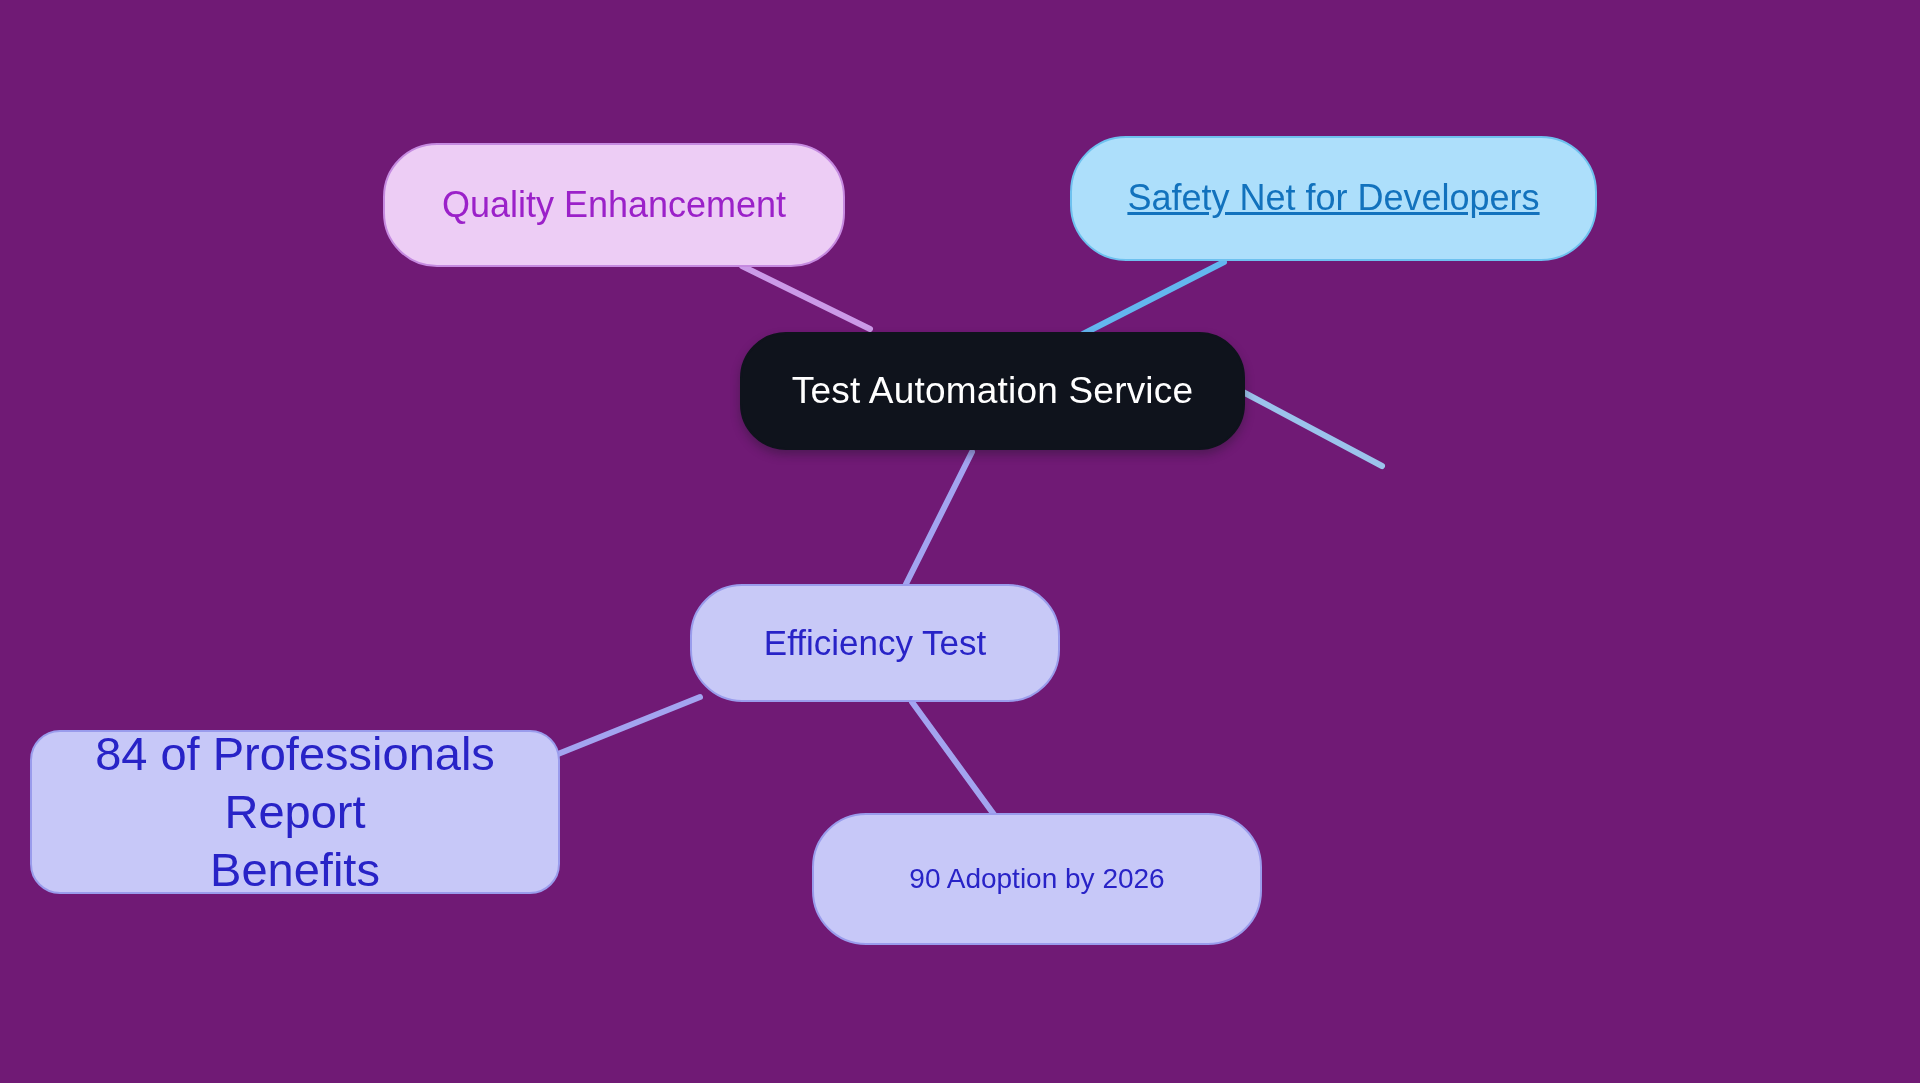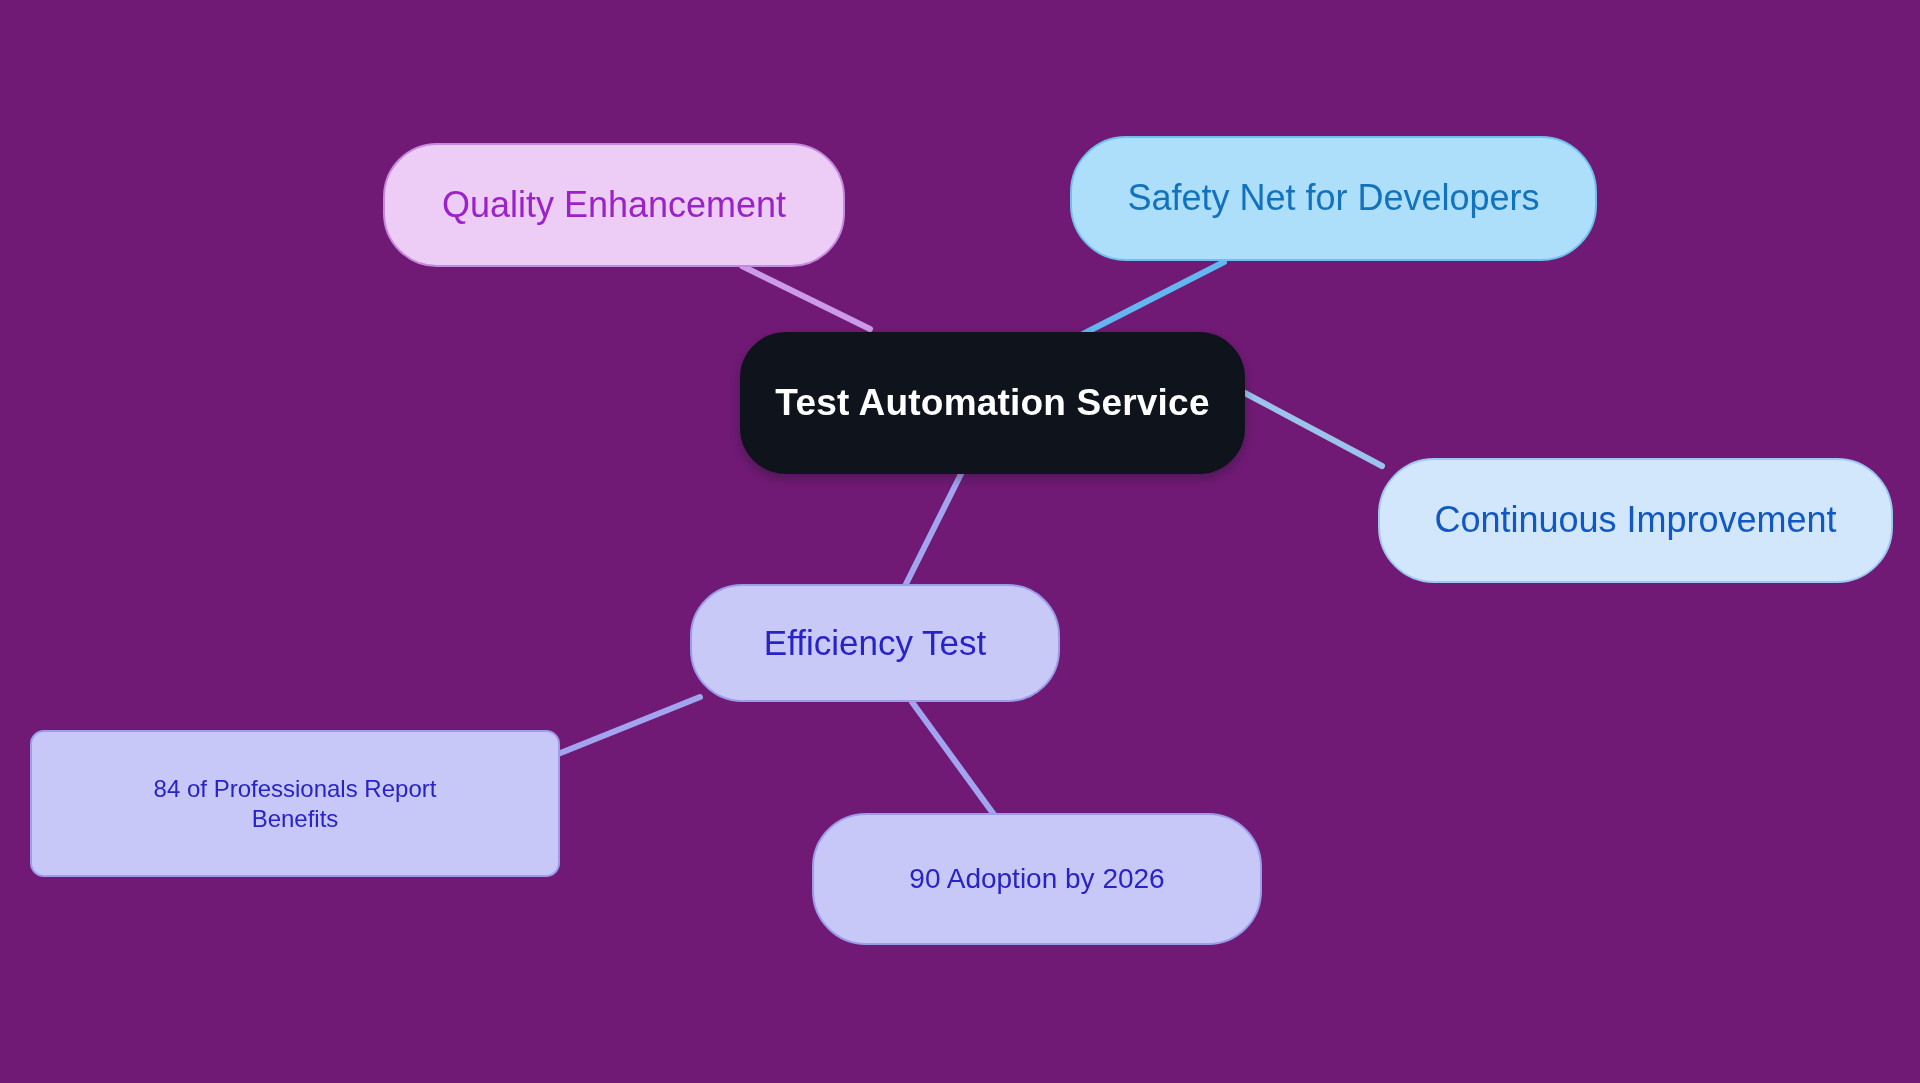--- a/index.html
+++ b/index.html
@@ -39,29 +39,28 @@
     line-height: 1.24;
     white-space: pre-line;
     padding: 6px 22px;
   }
 
   
   .node-root {
     left: 740px;
     top: 332px;
     width: 505px;
-    height: 142px;
+    height: 118px;
     background: #0f131c;
     border-color: #0f131c;
     color: #ffffff;
     font-size: 37px;
     border-radius: 46px;
     box-shadow: 0 5px 10px rgba(20,22,30,0.34);
     letter-spacing: 0.2px;
-    font-weight: bold;
   }
 
   
   .node-quality {
     left: 383px;
     top: 143px;
     width: 462px;
     height: 124px;
     background: #edcdf5;
     border-color: #c58ae0;
@@ -74,20 +73,21 @@
   .node-safety {
     left: 1070px;
     top: 136px;
     width: 527px;
     height: 125px;
     background: #addffb;
     border-color: #6ec1ef;
     color: #1272bd;
     font-size: 36px;
     border-radius: 56px;
+    text-decoration: underline;
   }
 
   
   .node-continuous {
     left: 1378px;
     top: 458px;
     width: 515px;
     height: 125px;
     background: #d2e7fb;
     border-color: #9cc8f2;
@@ -107,26 +107,26 @@
     color: #2823c7;
     font-size: 35px;
     border-radius: 52px;
   }
 
   
   .node-professionals {
     left: 30px;
     top: 730px;
     width: 530px;
-    height: 147px;
+    height: 164px;
     background: #c7c8f8;
     border-color: #9a9cec;
     color: #2823c7;
-    font-size: 24px;
-    border-radius: 14px;
+    font-size: 47px;
+    border-radius: 30px;
   }
 
   
   .node-adoption {
     left: 812px;
     top: 813px;
     width: 450px;
     height: 132px;
     background: #c7c8f8;
     border-color: #9a9cec;
@@ -153,21 +153,20 @@
 
     <path d="M 912 702 L 995 816" fill="none" stroke="#a3a4f0" stroke-width="6" stroke-linecap="round"></path>
   </svg>
 
   <div class="node node-quality">Quality Enhancement</div>
 
   <div class="node node-safety">Safety Net for Developers</div>
 
   <div class="node node-root">Test Automation Service</div>
 
-  <div class="node node-continuous">Continuous Improvement</div>
 
   <div class="node node-efficiency">Efficiency Test</div>
 
   <div class="node node-professionals">84 of Professionals Report
 Benefits</div>
 
   <div class="node node-adoption">90 Adoption by 2026</div>
 
 </div>
 

